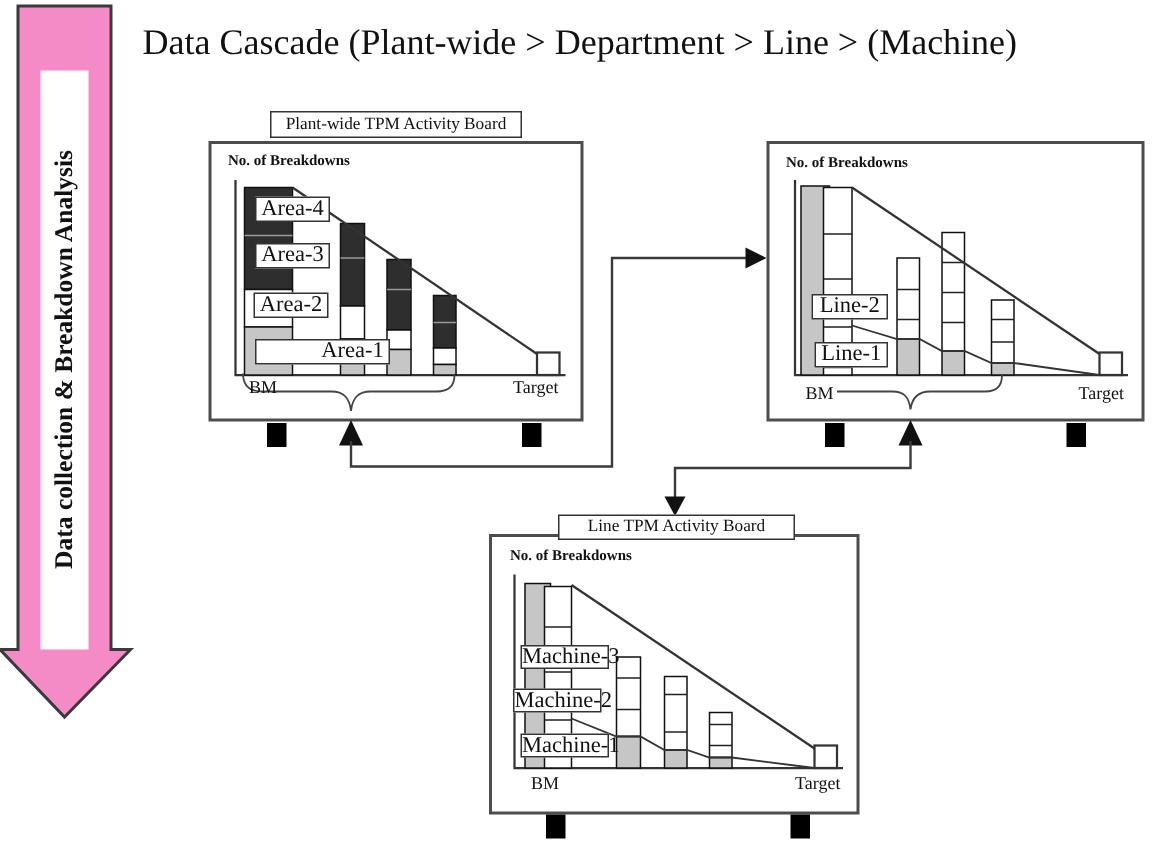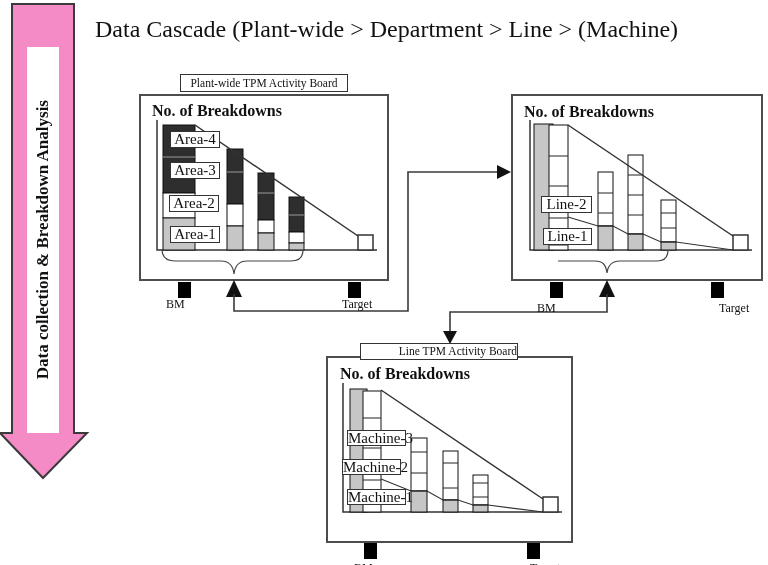--- a/index.html
+++ b/index.html
@@ -6,22 +6,22 @@
   .canvas {
     position:relative; width:768px; height:565px; background:#ffffff;
     overflow:hidden; font-family:"Liberation Serif", serif; color:#111;
   }
   svg { position:absolute; left:0; top:0; z-index:1; }
   .t { position:absolute; z-index:2; white-space:nowrap; color:#111;
        font-family:"Liberation Serif", serif; }
   .main-title { left:95px; top:16px; font-size:24px; }
   .panel-title { border:1.5px solid #333; background:#fff; text-align:center;
        font-weight:normal; font-size:11.5px; }
-  .y-label { font-weight:bold; font-size:16px; }
-  .axis-cap { font-size:12px;margin-top:46px; }
+  .y-label { font-weight:bold; font-size:10px; }
+  .axis-cap { font-size:12px; }
   .tag { border:1px solid #333; background:#fff; text-align:center; font-size:15px; }
   .side-label-wrap { position:absolute; z-index:2; left:26px; top:47px; width:34px;
        height:386px; display:flex; align-items:center; justify-content:center; }
   .side-label { writing-mode:vertical-rl; transform:rotate(180deg); font-weight:bold;
        font-size:17px; white-space:nowrap; font-family:"Liberation Serif", serif; }
 </style>
 </head>
 <body>
 
 <div class="canvas">
@@ -150,31 +150,31 @@
 
   <div class="side-label-wrap">
     <span class="side-label">Data collection &amp; Breakdown Analysis</span>
   </div>
 
   <div class="t panel-title" style="left:180px;top:74px;width:166px;height:16px;line-height:16px;">Plant-wide TPM Activity Board</div>
   <div class="t y-label" style="left:152px;top:102px;">No. of Breakdowns</div>
   <div class="t tag" style="left:170px;top:131px;width:48px;height:15px;line-height:15px;">Area-4</div>
   <div class="t tag" style="left:170px;top:162px;width:48px;height:15px;line-height:15px;">Area-3</div>
   <div class="t tag" style="left:169px;top:195px;width:48px;height:15px;line-height:15px;">Area-2</div>
-  <div class="t tag" style="left:170px;top:226px;width:48px;height:15px;line-height:15px;">Area-1</div>
+  <div class="t tag" style="left:170px;top:226px;width:48px;height:15px;line-height:15px;padding-left:40px;">Area-1</div>
   <div class="t axis-cap" style="left:166px;top:251px;">BM</div>
   <div class="t axis-cap" style="left:342px;top:251px;">Target</div>
 
   <div class="t y-label" style="left:524px;top:103px;">No. of Breakdowns</div>
   <div class="t tag" style="left:541px;top:196px;width:49px;height:15px;line-height:15px;">Line-2</div>
   <div class="t tag" style="left:543px;top:228px;width:47px;height:15px;line-height:15px;">Line-1</div>
   <div class="t axis-cap" style="left:537px;top:255px;">BM</div>
   <div class="t axis-cap" style="left:719px;top:255px;">Target</div>
 
-  <div class="t panel-title" style="left:360px;top:343px;width:156px;height:15px;line-height:15px;text-align:right;">Line TPM Activity Board</div>
+  <div class="t panel-title" style="left:372px;top:343px;width:156px;height:15px;line-height:15px;">Line TPM Activity Board</div>
   <div class="t y-label" style="left:340px;top:365px;">No. of Breakdowns</div>
   <div class="t tag" style="left:347px;top:430px;width:57px;height:14px;line-height:14px;">Machine-3</div>
   <div class="t tag" style="left:342px;top:459px;width:57px;height:14px;line-height:14px;">Machine-2</div>
   <div class="t tag" style="left:347px;top:489px;width:57px;height:14px;line-height:14px;">Machine-1</div>
   <div class="t axis-cap" style="left:354px;top:515px;">BM</div>
   <div class="t axis-cap" style="left:530px;top:515px;">Target</div>
 
 </div>
 
 </body></html>

